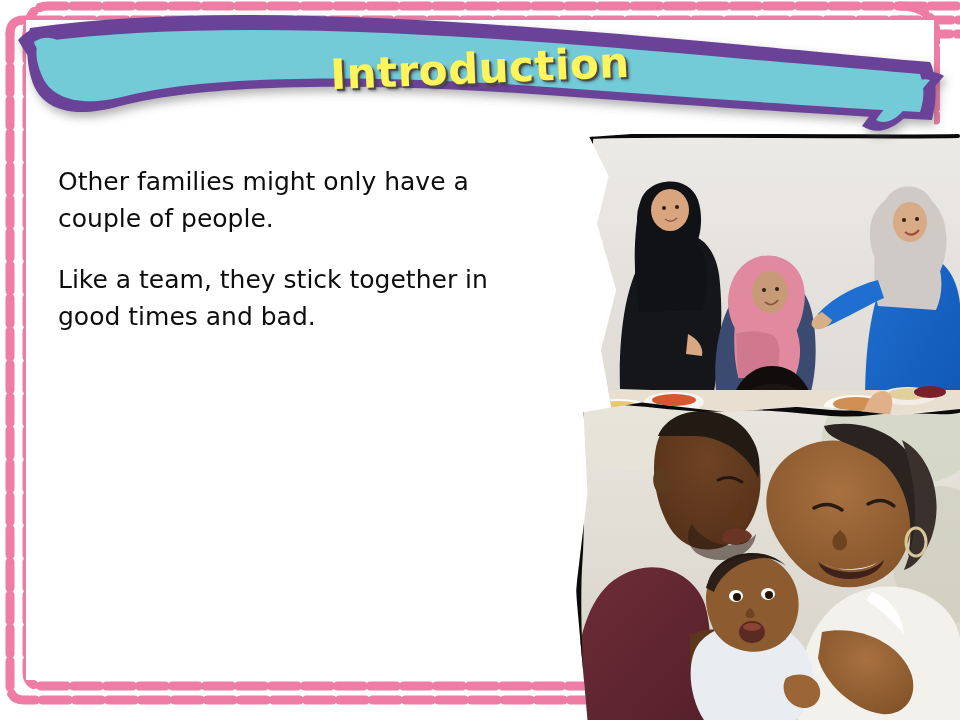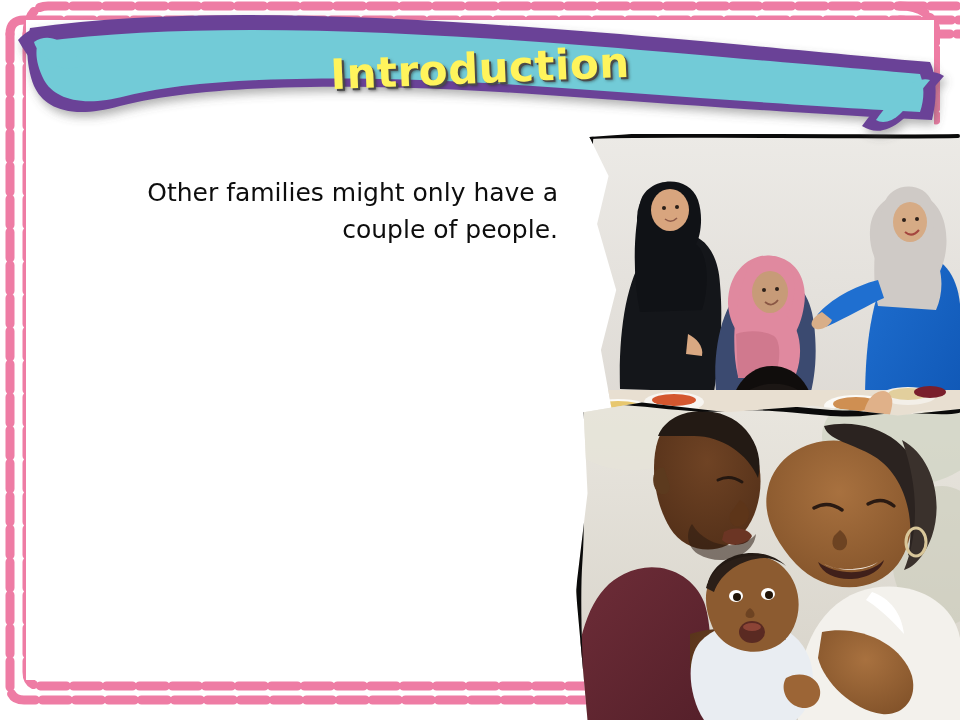--- a/index.html
+++ b/index.html
@@ -104,28 +104,27 @@
     color: #fff45c;
     text-shadow:
        2px 2px 0 #4a4a4a,
        3px 3px 3px rgba(40,40,40,0.55);
   }
 
   
   .copy {
     position: absolute;
     left: 58px;
-    top: 174px;
+    top: 163px;
     width: 500px;
     z-index: 10;
     font-family: "DejaVu Sans", sans-serif;
     font-size: 25px;
     line-height: 37px;
     color: #0d0d0d;
-    text-align: right;
   }
   .para { margin: 0 0 24px 0; }
   .para:last-child { margin-bottom: 0; }
   .hl { color: #7030a0; }
 </style>
 </head>
 <body>
 
 <div id="slide">
 
@@ -341,20 +340,23 @@
         <path d="M10 6 C60 2 110 16 160 12 C214 8 254 22 300 16 C340 11 368 18 386 14" fill="none" stroke="#0a0a0a" stroke-width="6" stroke-linecap="round"></path>
         <path d="M10 6 C6 60 12 110 8 164 C4 218 10 270 9 322" fill="none" stroke="#0a0a0a" stroke-width="5" stroke-linecap="round"></path>
       </svg>
     </div>
   </div>
 
   <div class="copy">
     <p class="para">
       <span>Other families might only have a couple of people.</span>
     </p>
+    <p class="para">
+      <span>Like a team, they stick together in good times and bad.</span>
+    </p>
   </div>
 
   <div class="banner">
     <svg viewBox="0 0 960 190" xmlns="http://www.w3.org/2000/svg">
       <defs>
         <filter id="bannerShadow" x="-10%" y="-20%" width="125%" height="160%">
           <feDropShadow dx="3" dy="5" stdDeviation="5" flood-color="#555" flood-opacity="0.45"></feDropShadow>
         </filter>
       </defs>
       <g filter="url(#bannerShadow)">

